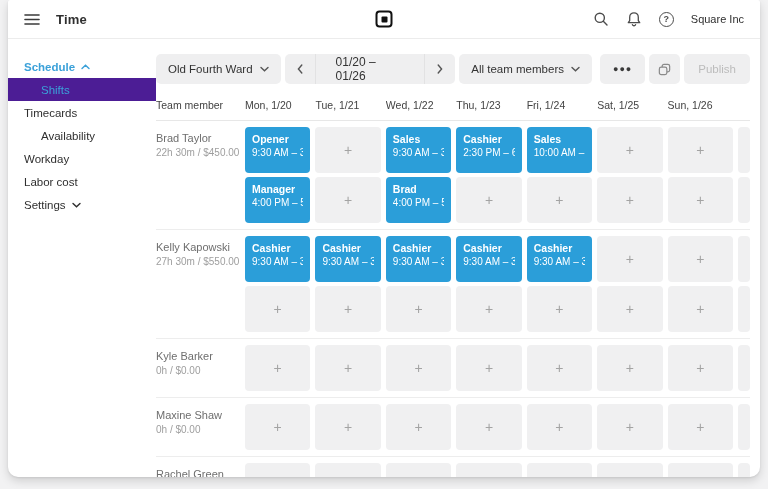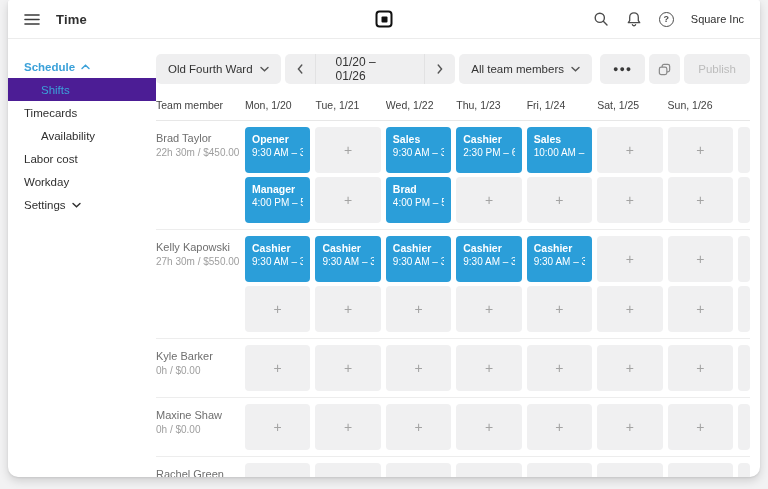--- a/index.html
+++ b/index.html
@@ -120,24 +120,24 @@
       <div class="side-item indent selected">
         <span>Shifts</span>
       </div>
       <div class="side-item">
         <span>Timecards</span>
       </div>
       <div class="side-item indent">
         <span>Availability</span>
       </div>
       <div class="side-item">
+        <span>Workday</span>
+      </div>
+      <div class="side-item">
         <span>Labor cost</span>
-      </div>
-      <div class="side-item">
-        <span>Workday</span>
       </div>
       <div class="side-item">
         <span>Settings</span>
         <span>
             <svg width="9" height="6" viewBox="0 0 9 6" fill="none" stroke="#2f2f2f" stroke-width="1.4" stroke-linecap="round">
               <polyline points="1,1.4 4.5,4.8 8,1.4"></polyline>
             </svg>
           </span>
       </div>
     </nav>

